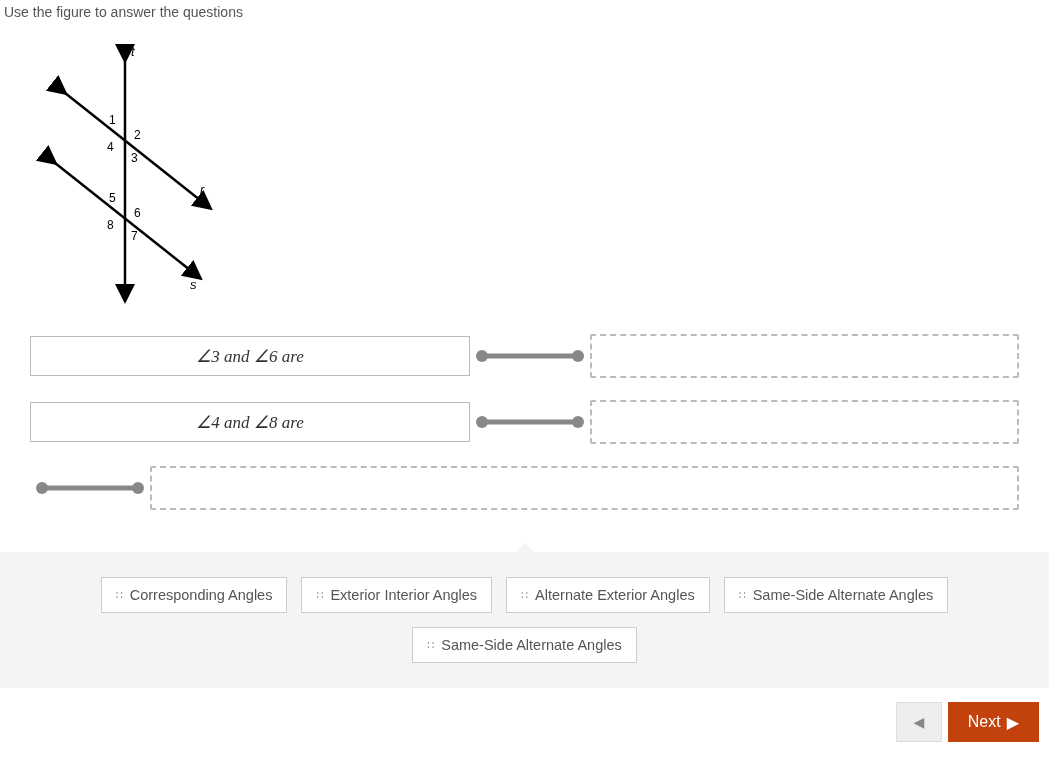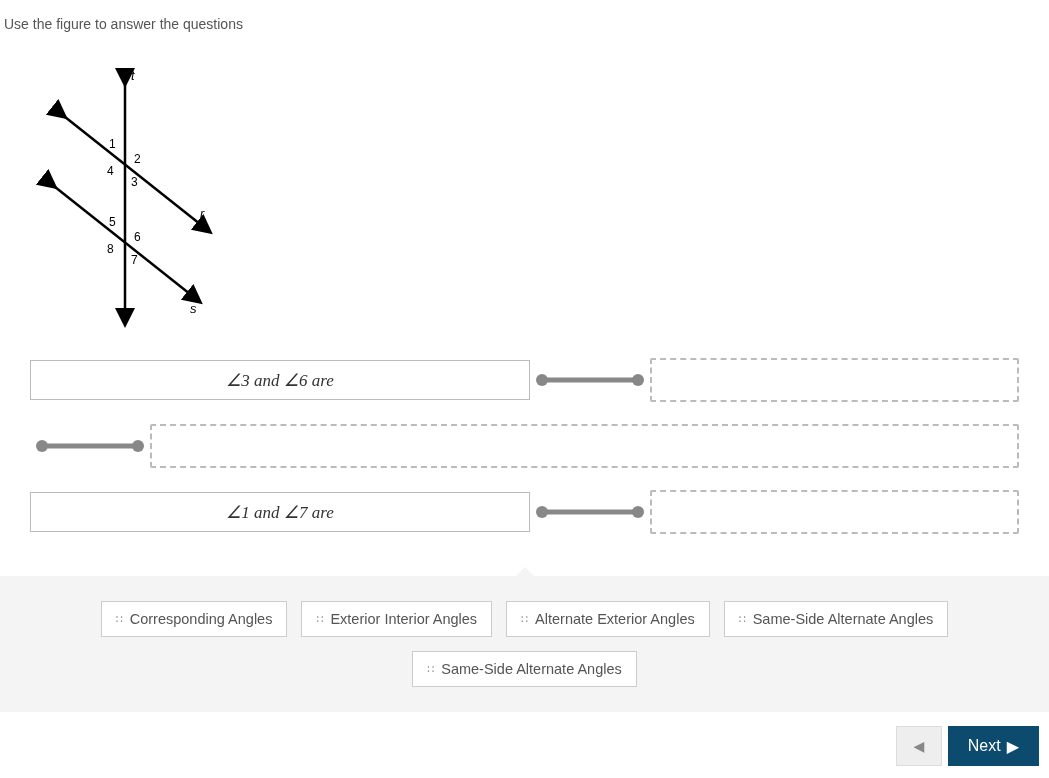--- a/index.html
+++ b/index.html
@@ -6,39 +6,39 @@
   body {
     margin: 0;
     padding: 0;
     font-family: Arial, Helvetica, sans-serif;
     font-size: 14px;
     color: #333;
     background: #fff;
     width: 1049px;
   }
   .instruction {
-    padding: 16px 4px;
+    padding: 4px 4px;
     color: #555;
     font-size: 14px;
   }
   .figure-area {
     padding: 10px 20px 10px 30px;
   }
   .figure-svg { display:block; }
 
   .match-area {
     padding: 10px 30px 20px 30px;
   }
   .match-row {
     display: flex;
     align-items: center;
     margin-bottom: 22px;
   }
   .prompt-box {
-    width: 500px;
+    width: 440px;
     height: 40px;
     border: 1px solid #bbb;
     display: flex;
     align-items: center;
     justify-content: center;
     font-style: italic;
     font-family: "Times New Roman", serif;
     font-size: 17px;
     color: #333;
     background: #fff;
@@ -111,21 +111,21 @@
     display:flex;
     align-items:center;
     justify-content:center;
     color:#888;
     font-size:14px;
     cursor:pointer;
   }
   .btn-next {
     height: 40px;
     padding: 0 20px;
-    background: #0c4a6e;
+    background: #c2410c;
     color: #fff;
     border: none;
     font-size: 16px;
     display:flex;
     align-items:center;
     gap:6px;
     cursor:pointer;
   }
 </style>
 </head>
@@ -170,32 +170,32 @@
       <svg width="120" height="20">
         <line x1="12" y1="10" x2="108" y2="10" stroke="#888" stroke-width="5"></line>
         <circle cx="12" cy="10" r="6" fill="#888"></circle>
         <circle cx="108" cy="10" r="6" fill="#888"></circle>
       </svg>
     </div>
     <div class="drop-box"></div>
   </div>
 
   <div class="match-row">
+    <div class="prompt-box">∠4 and ∠8 are</div>
     <div class="connector">
       <svg width="120" height="20">
         <line x1="12" y1="10" x2="108" y2="10" stroke="#888" stroke-width="5"></line>
         <circle cx="12" cy="10" r="6" fill="#888"></circle>
         <circle cx="108" cy="10" r="6" fill="#888"></circle>
       </svg>
     </div>
     <div class="drop-box"></div>
   </div>
 
   <div class="match-row">
-    <div class="prompt-box">∠1 and ∠7 are</div>
     <div class="connector">
       <svg width="120" height="20">
         <line x1="12" y1="10" x2="108" y2="10" stroke="#888" stroke-width="5"></line>
         <circle cx="12" cy="10" r="6" fill="#888"></circle>
         <circle cx="108" cy="10" r="6" fill="#888"></circle>
       </svg>
     </div>
     <div class="drop-box"></div>
   </div>
 

